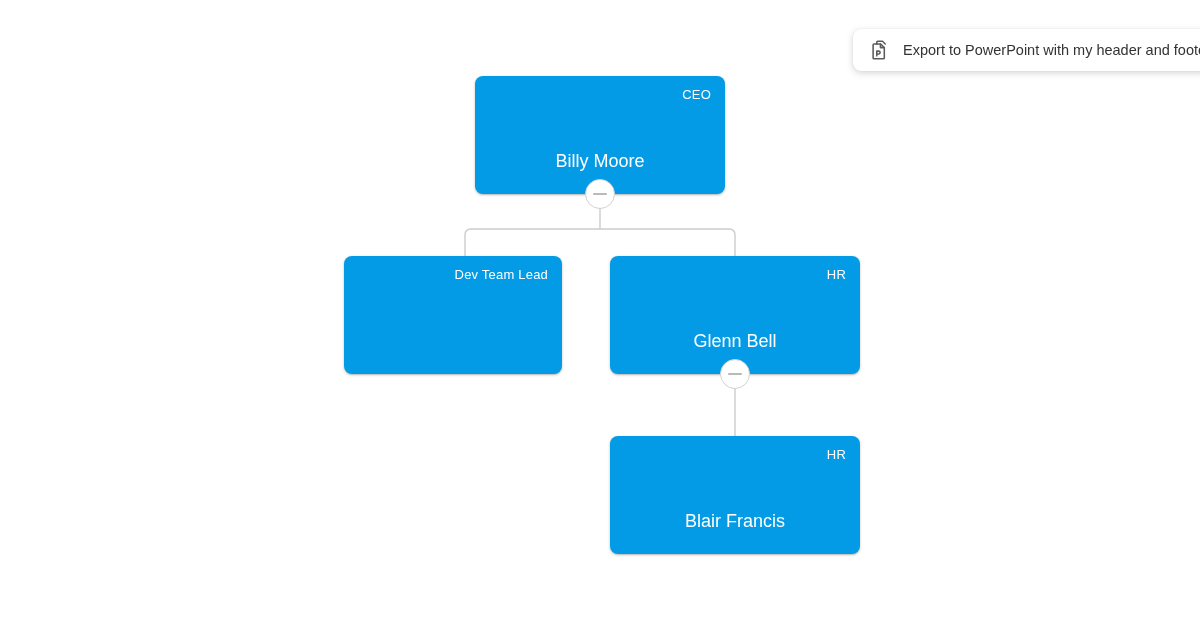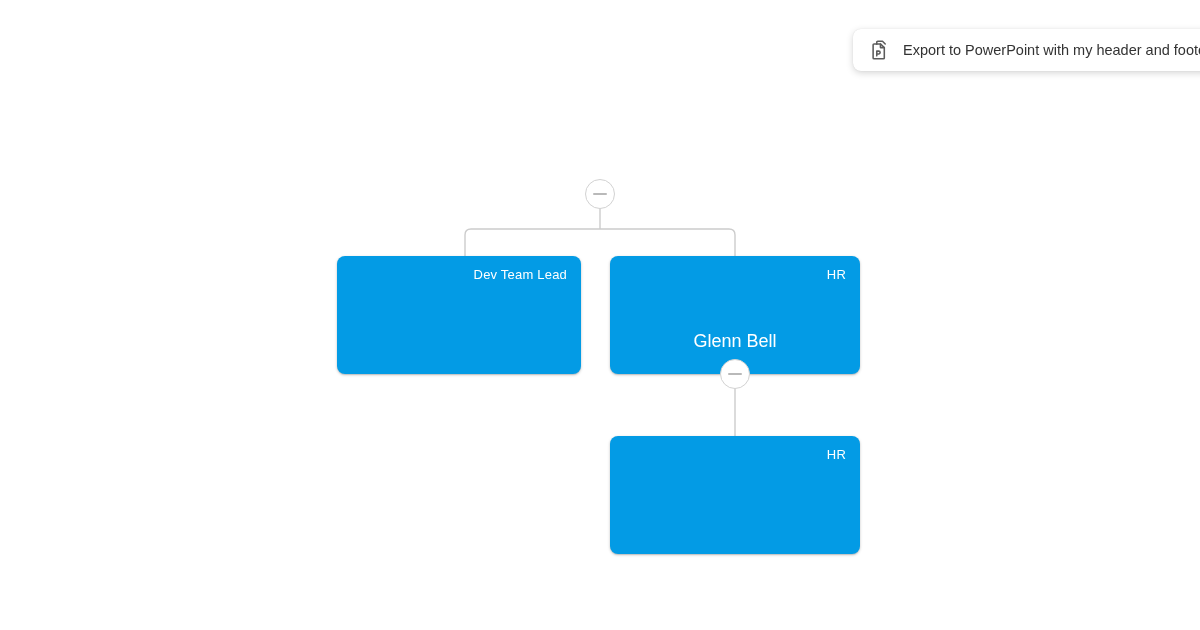--- a/index.html
+++ b/index.html
@@ -121,38 +121,43 @@
 
   <svg id="connector-layer" viewBox="0 0 1200 630" width="1200" height="630">
 
     <path d="M600 194 L600 229" fill="none" stroke="#cccccc" stroke-width="1.4"></path>
 
     <path d="M465 256 L465 235 Q465 229 471 229 L729 229 Q735 229 735 235 L735 256" fill="none" stroke="#cccccc" stroke-width="1.4" stroke-linejoin="round"></path>
 
     <path d="M735 374 L735 436" fill="none" stroke="#cccccc" stroke-width="1.4"></path>
   </svg>
 
+  <div class="node-card" style="left:475px; top:76px; width:250px; height:118px;">
+    <span class="node-role">CEO</span>
+    <span class="node-name">Billy Moore</span>
+  </div>
   <div class="collapse-toggle" style="left:585px; top:179px;">
     <span class="minus-bar"></span>
   </div>
 
-  <div class="node-card" style="left:337px; top:256px; width:244px; height:118px;text-decoration:underline;">
+  <div class="node-card" style="left:344px; top:256px; width:218px; height:118px;text-decoration:underline;">
     <span class="node-role">Dev Team Lead</span>
   </div>
 
   <div class="node-card" style="left:610px; top:256px; width:250px; height:118px;">
     <span class="node-role">HR</span>
     <span class="node-name">Glenn Bell</span>
   </div>
   <div class="collapse-toggle" style="left:720px; top:359px;">
     <span class="minus-bar"></span>
   </div>
 
   <div class="node-card" style="left:610px; top:436px; width:250px; height:118px;">
     <span class="node-role">HR</span>
+    <span class="node-name">Blair Francis</span>
   </div>
 
 </div>
 
 <div id="export-hint">
   <svg class="hint-icon" viewBox="0 0 24 24" fill="none" stroke="#5c5c5c" stroke-width="1.7" stroke-linecap="round" stroke-linejoin="round">
 
     <path d="M7.4 5.6 V3.4 A1 1 0 0 1 8.4 2.4 H13.6 L16.6 5.4"></path>
 
     <path d="M4.4 21.6 A1 1 0 0 1 3.4 20.6 V6.4 A1 1 0 0 1 4.4 5.4 H11.6 L15.6 9.4 V20.6 A1 1 0 0 1 14.6 21.6 Z"></path>

